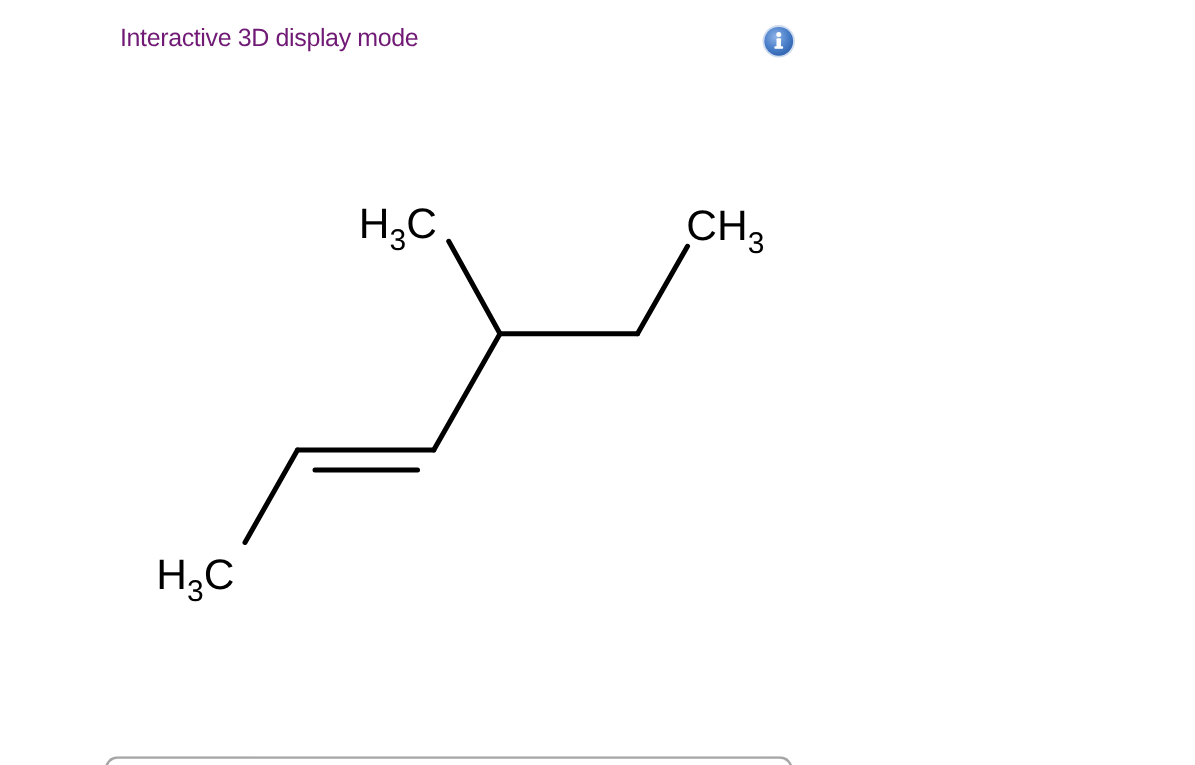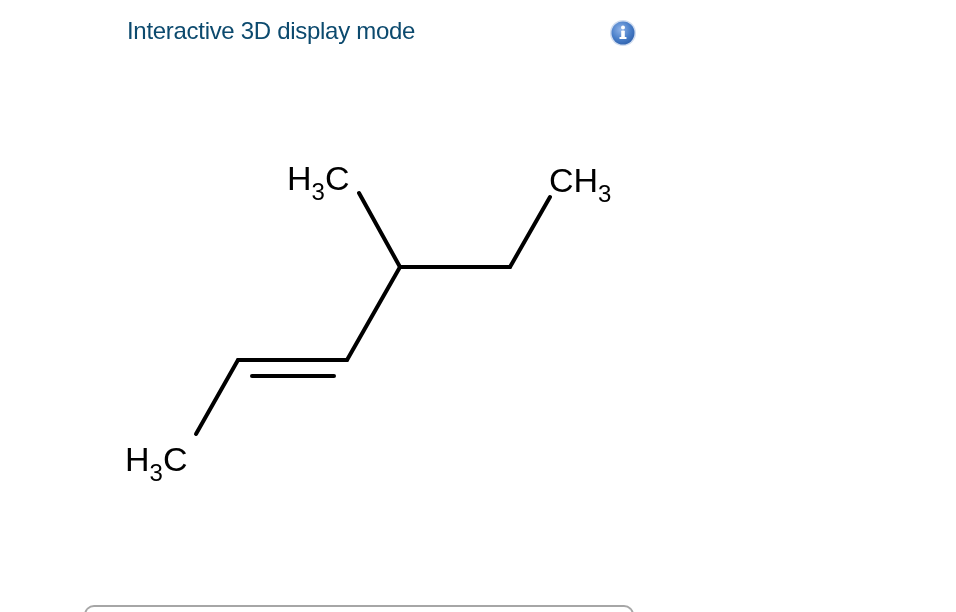--- a/index.html
+++ b/index.html
@@ -1,22 +1,22 @@
 <!DOCTYPE html>
 <html><head>
 <meta charset="utf-8">
 <style>
   html, body { margin: 0; padding: 0; background: #ffffff; }
   body {
     width: 956px; height: 612px; position: relative; overflow: hidden;
     font-family: "Liberation Sans", sans-serif; color: #333333;
   }
   .header-title {
-    position: absolute; left: 127px; top: 16px;
-    font-size: 24px; letter-spacing: -0.3px; color: #0c4a6e;
+    position: absolute; left: 96px; top: 16px;
+    font-size: 20px; letter-spacing: -0.3px; color: #701a75;
     line-height: 30px; white-space: nowrap;
   }
   .info-icon {
     position: absolute; left: 608px; top: 18px; width: 30px; height: 30px;
     cursor: pointer;
   }
   .structure {
     position: absolute; left: 0; top: 0; width: 956px; height: 612px;
   }
   .atom-label {

